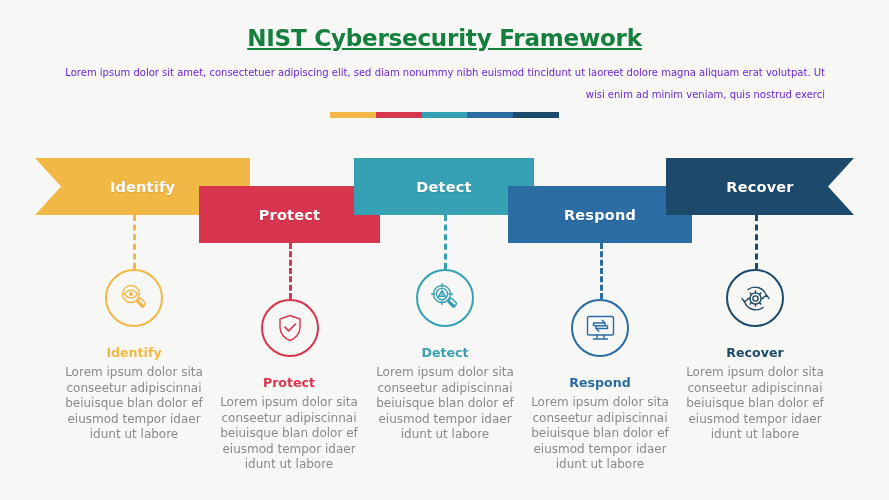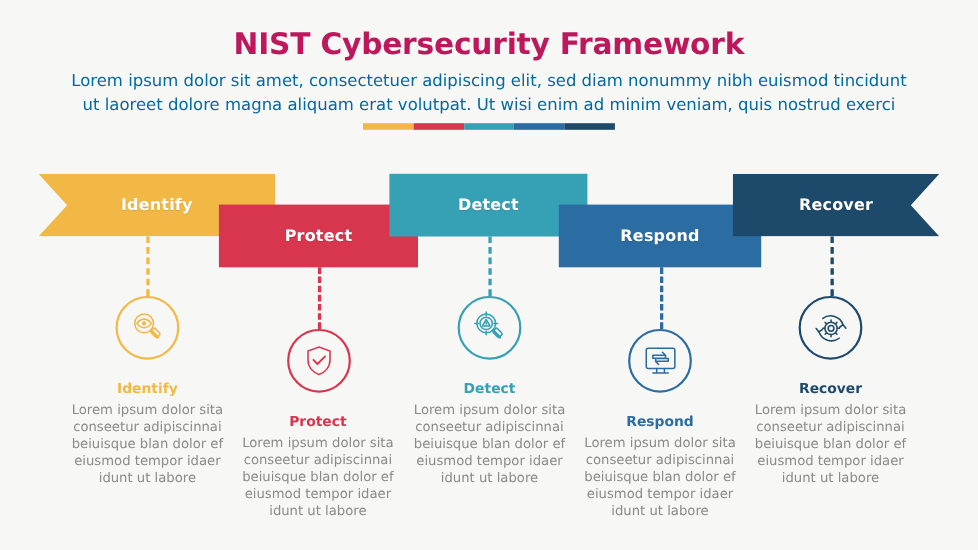--- a/index.html
+++ b/index.html
@@ -10,27 +10,28 @@
     overflow:hidden;
     position:relative;
   }
   #stage { position:absolute; left:0; top:0; width:889px; height:500px; }
 
   
   .title {
     position:absolute; left:0; top:25px; width:889px;
     text-align:center;
     font-family:"DejaVu Sans", sans-serif;
-    font-size:27px; font-weight:bold; color:#be185d;
+    font-size:23px; font-weight:bold; color:#15803d;
     letter-spacing:-0.2px;
+    text-decoration:underline;
   }
   .subtitle {
     position:absolute; left:64px; top:62px; width:761px;
-    text-align:center;
-    font-size:15px; line-height:22px; color:#0369a1;
+    text-align:right;
+    font-size:10px; line-height:22px; color:#6d28d9;
     font-weight:400;
   }
   .accentbar { position:absolute; left:330px; top:112px; width:229px; height:6px; display:flex; }
   .accentbar > i { display:block; height:6px; flex:1 1 auto; }
 
   
   .ribbon {
     position:absolute;
     display:flex; align-items:center; justify-content:center;
   }

